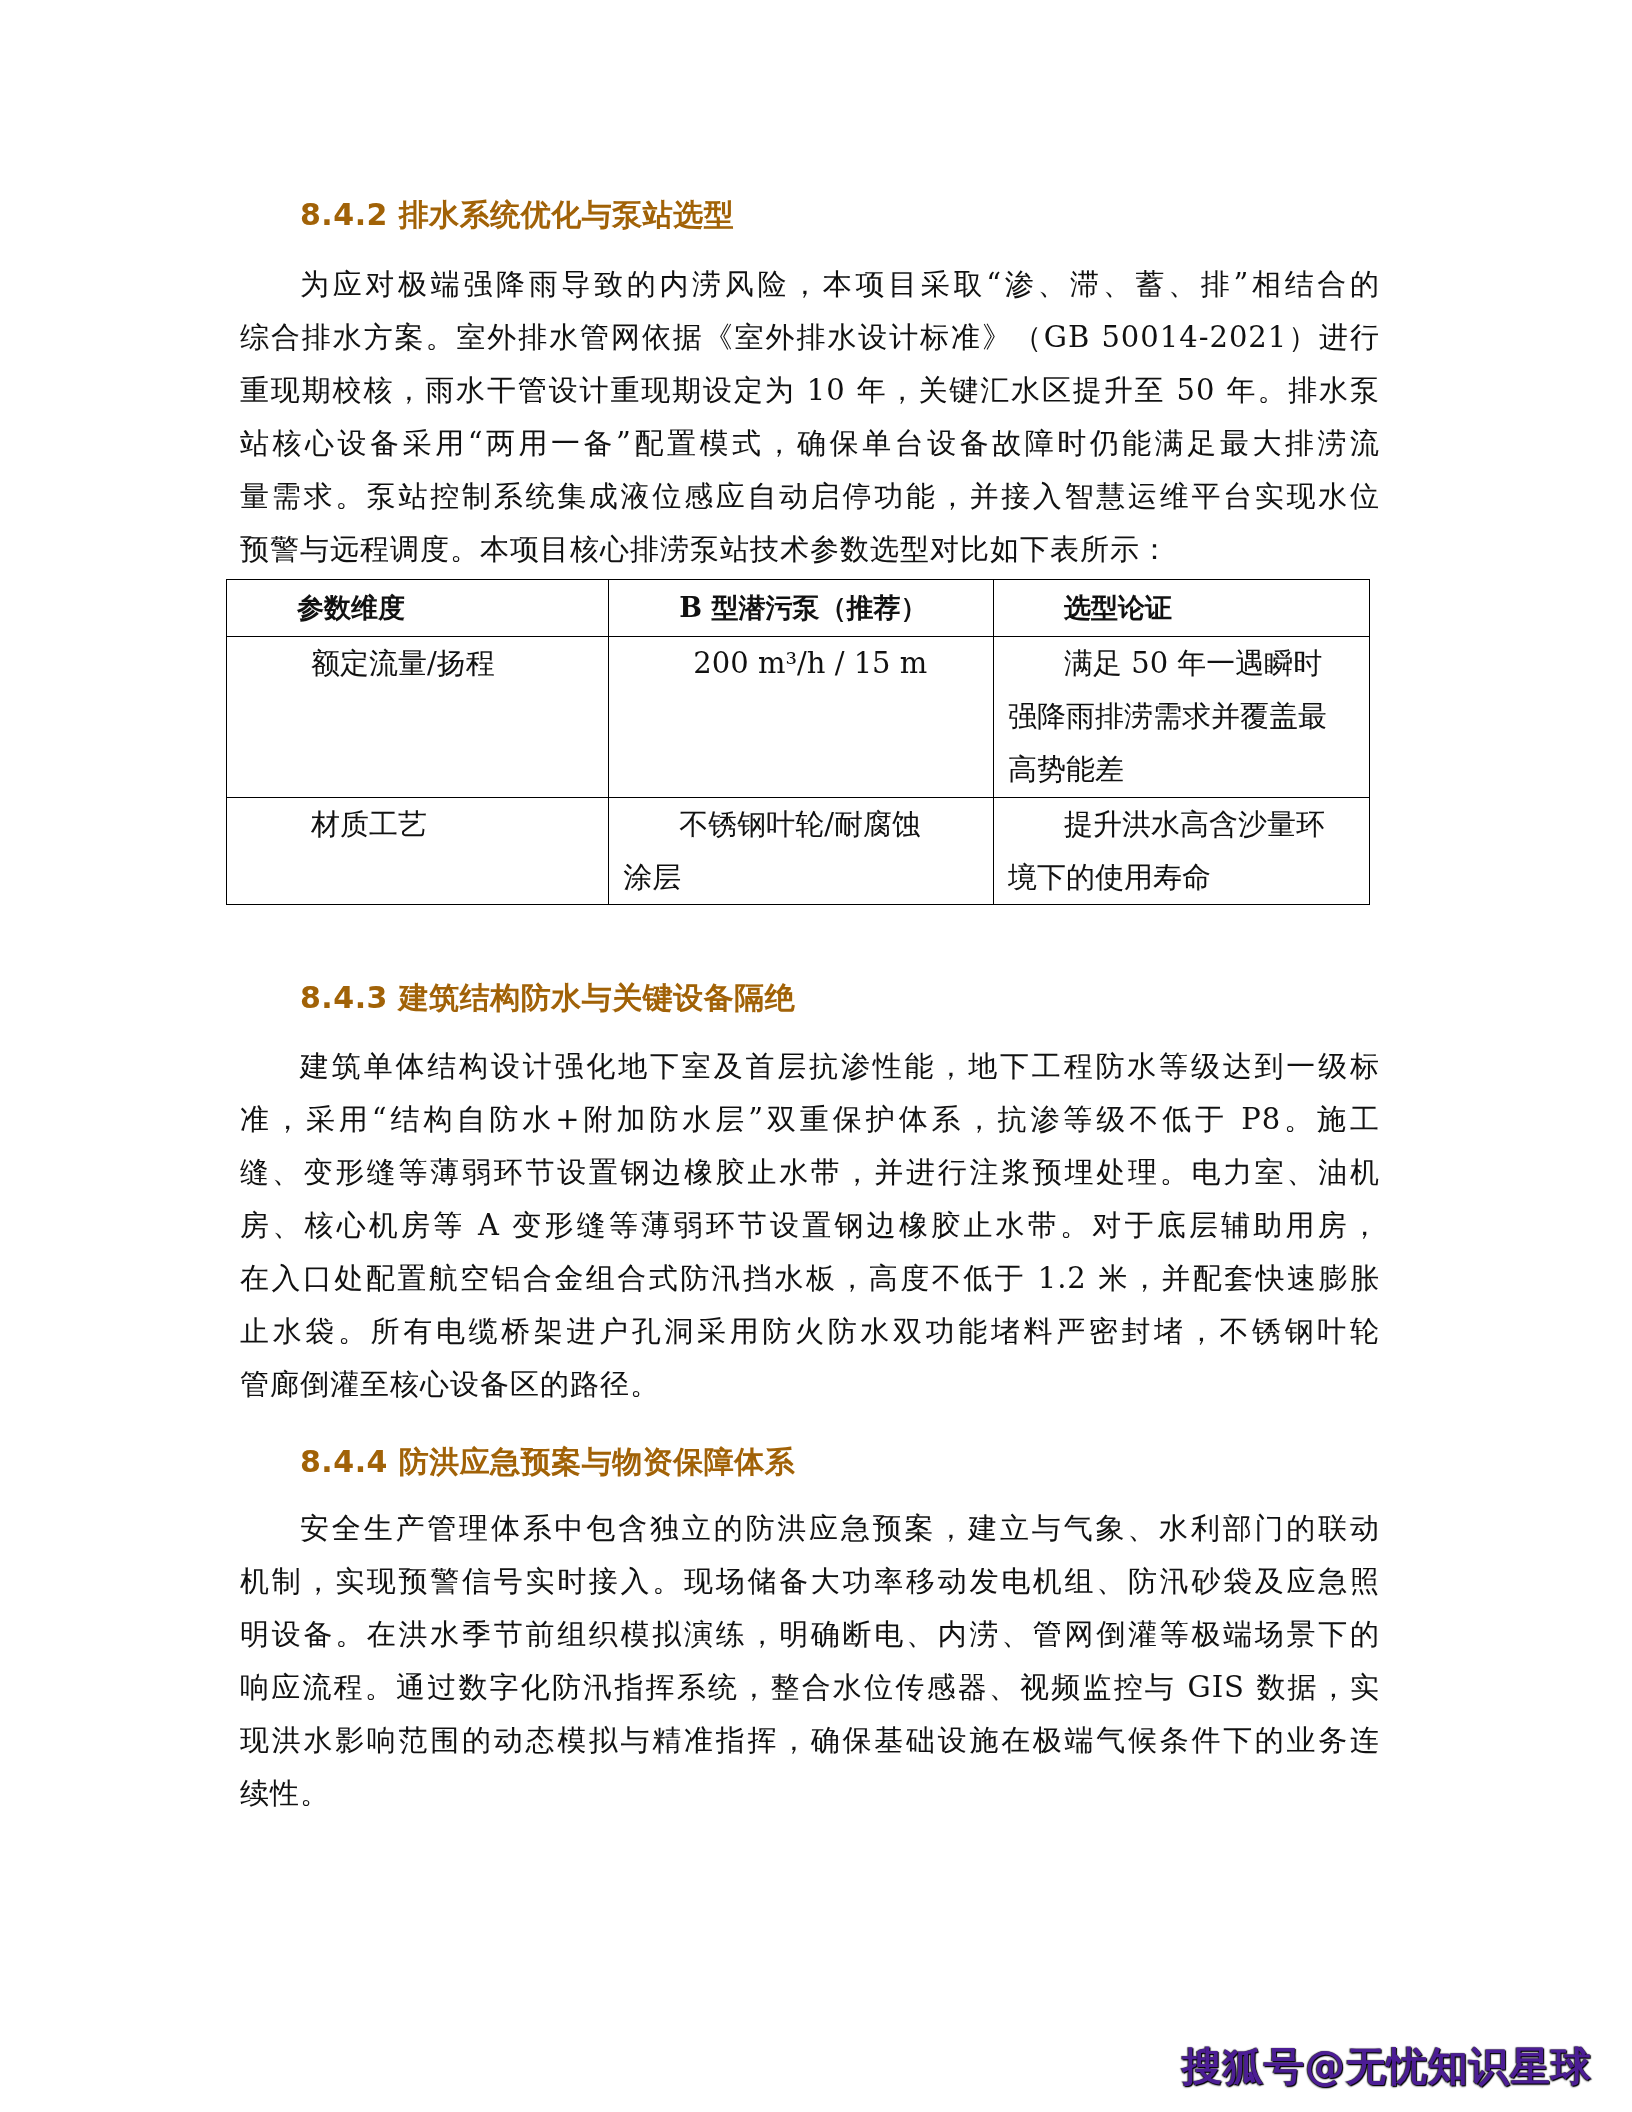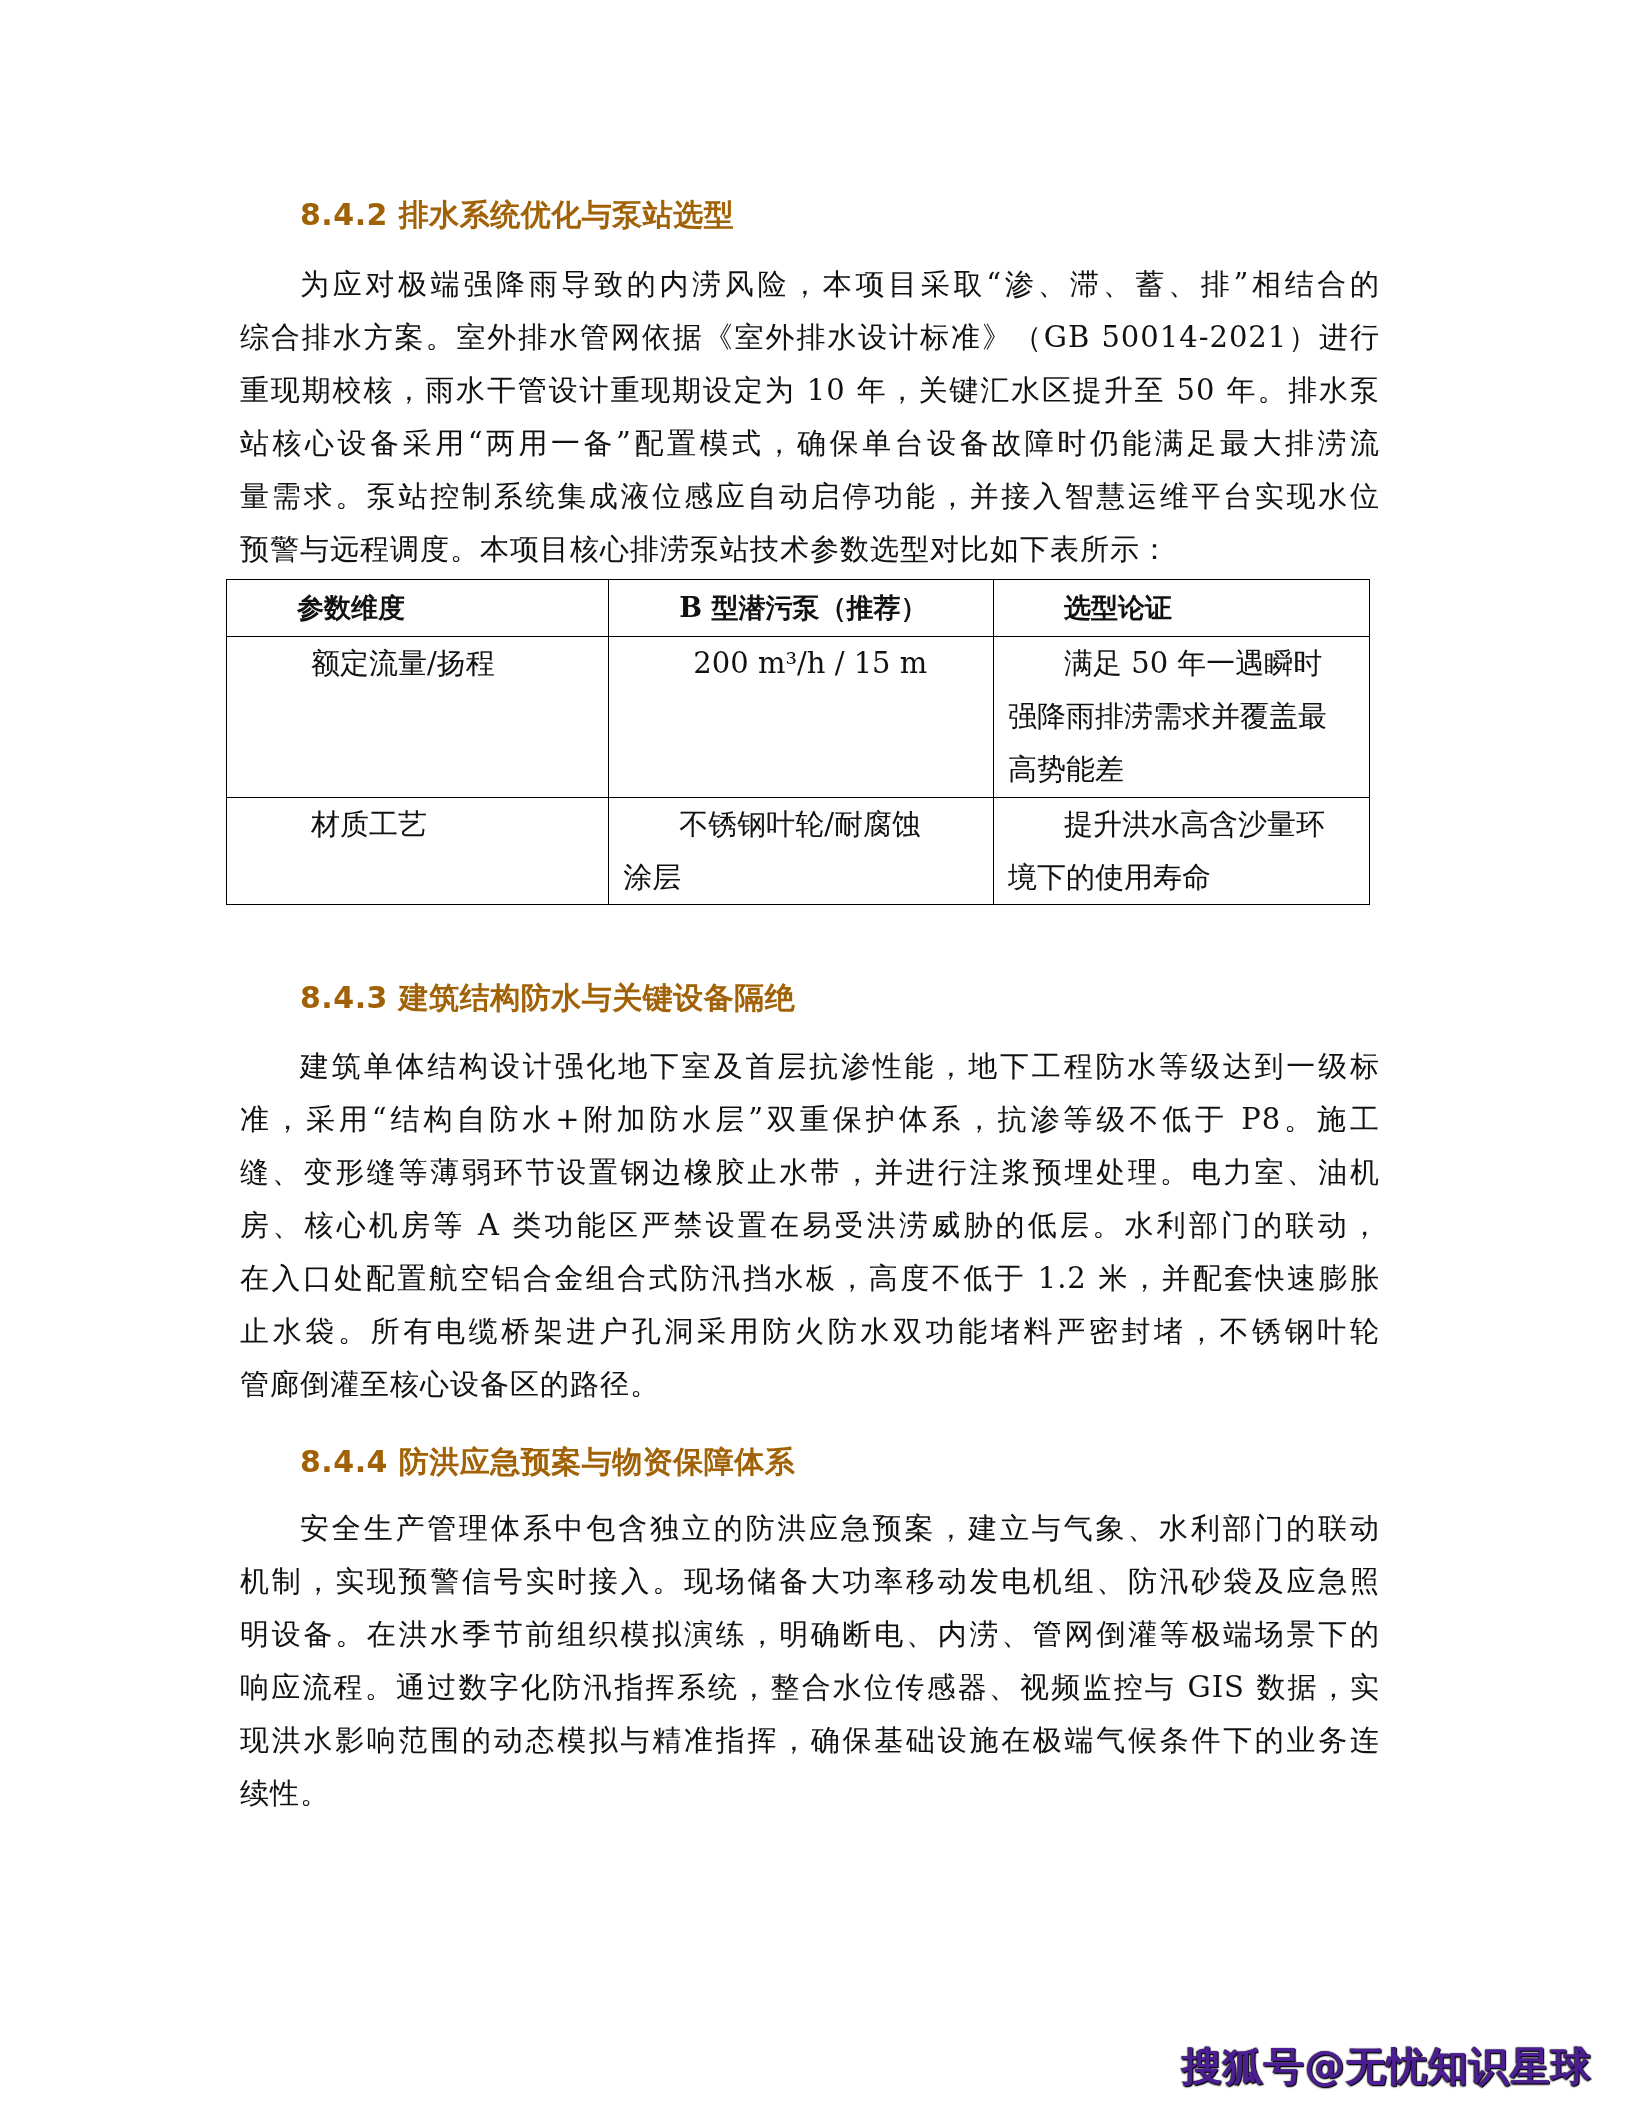--- a/index.html
+++ b/index.html
@@ -78,21 +78,21 @@
       </td>
     </tr>
   </tbody>
     </table>
 
   <div class="h" style="top:978px;">8.4.3 建筑结构防水与关键设备隔绝</div>
   <div class="para" style="top:1040px;">
     <div class="line indent">建筑单体结构设计强化地下室及首层抗渗性能，地下工程防水等级达到一级标</div>
     <div class="line">准，采用“结构自防水+附加防水层”双重保护体系，抗渗等级不低于 P8。施工</div>
     <div class="line">缝、变形缝等薄弱环节设置钢边橡胶止水带，并进行注浆预埋处理。电力室、油机</div>
-    <div class="line">房、核心机房等 A 类功能区严禁设置在易受洪涝威胁的低层。水利部门的联动，</div>
+    <div class="line">房、核心机房等 A 变形缝等薄弱环节设置钢边橡胶止水带。对于底层辅助用房，</div>
     <div class="line">在入口处配置航空铝合金组合式防汛挡水板，高度不低于 1.2 米，并配套快速膨胀</div>
     <div class="line">止水袋。所有电缆桥架进户孔洞采用防火防水双功能堵料严密封堵，不锈钢叶轮</div>
     <div class="line last">管廊倒灌至核心设备区的路径。</div>
   </div>
 
   <div class="h" style="top:1442px;">8.4.4 防洪应急预案与物资保障体系</div>
   <div class="para" style="top:1502px;">
     <div class="line indent">安全生产管理体系中包含独立的防洪应急预案，建立与气象、水利部门的联动</div>
     <div class="line">机制，实现预警信号实时接入。现场储备大功率移动发电机组、防汛砂袋及应急照</div>
     <div class="line">明设备。在洪水季节前组织模拟演练，明确断电、内涝、管网倒灌等极端场景下的</div>

